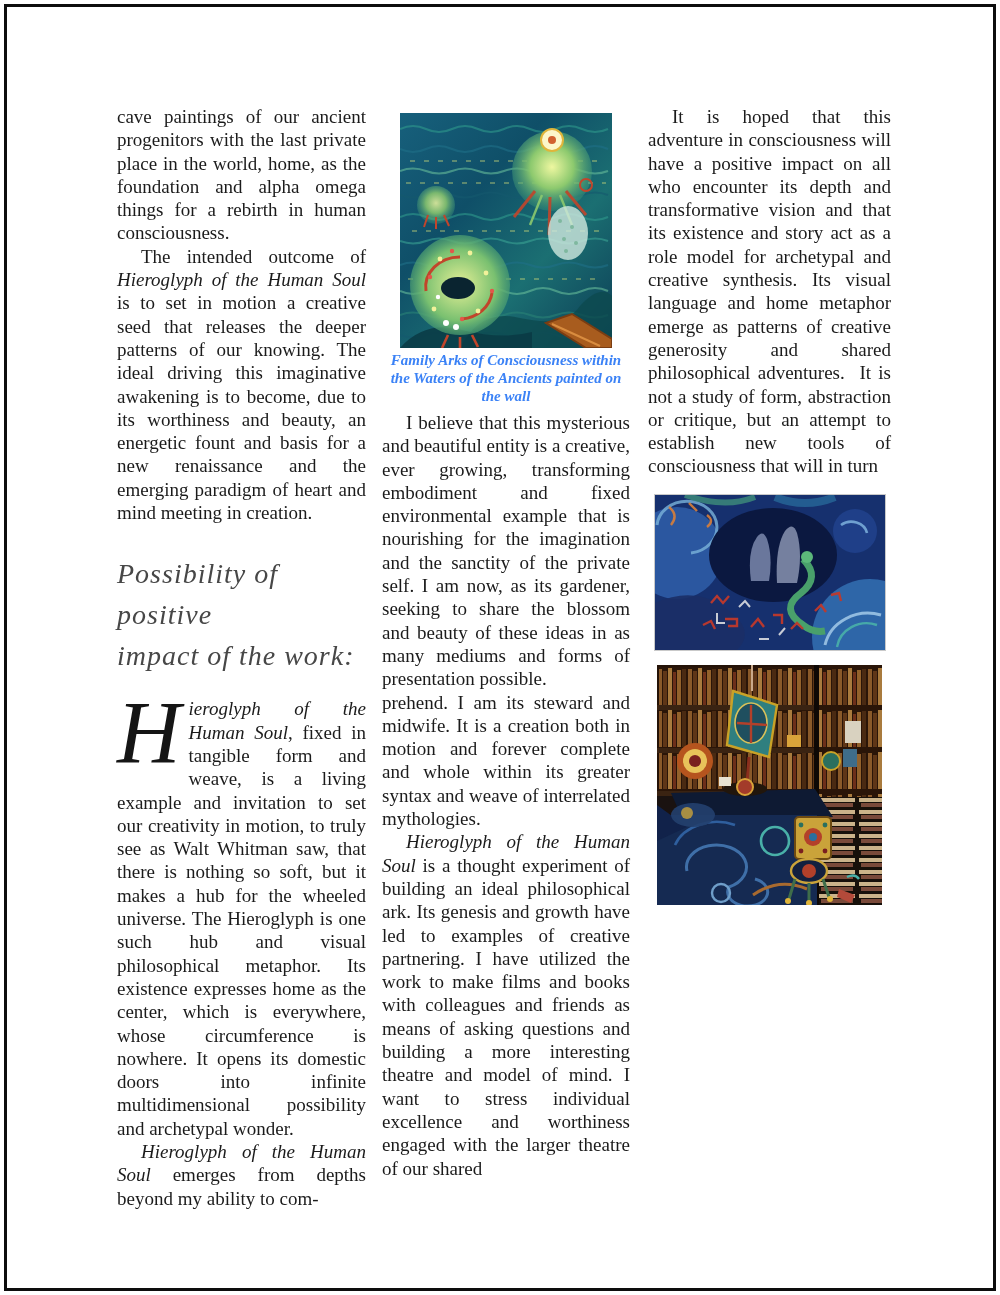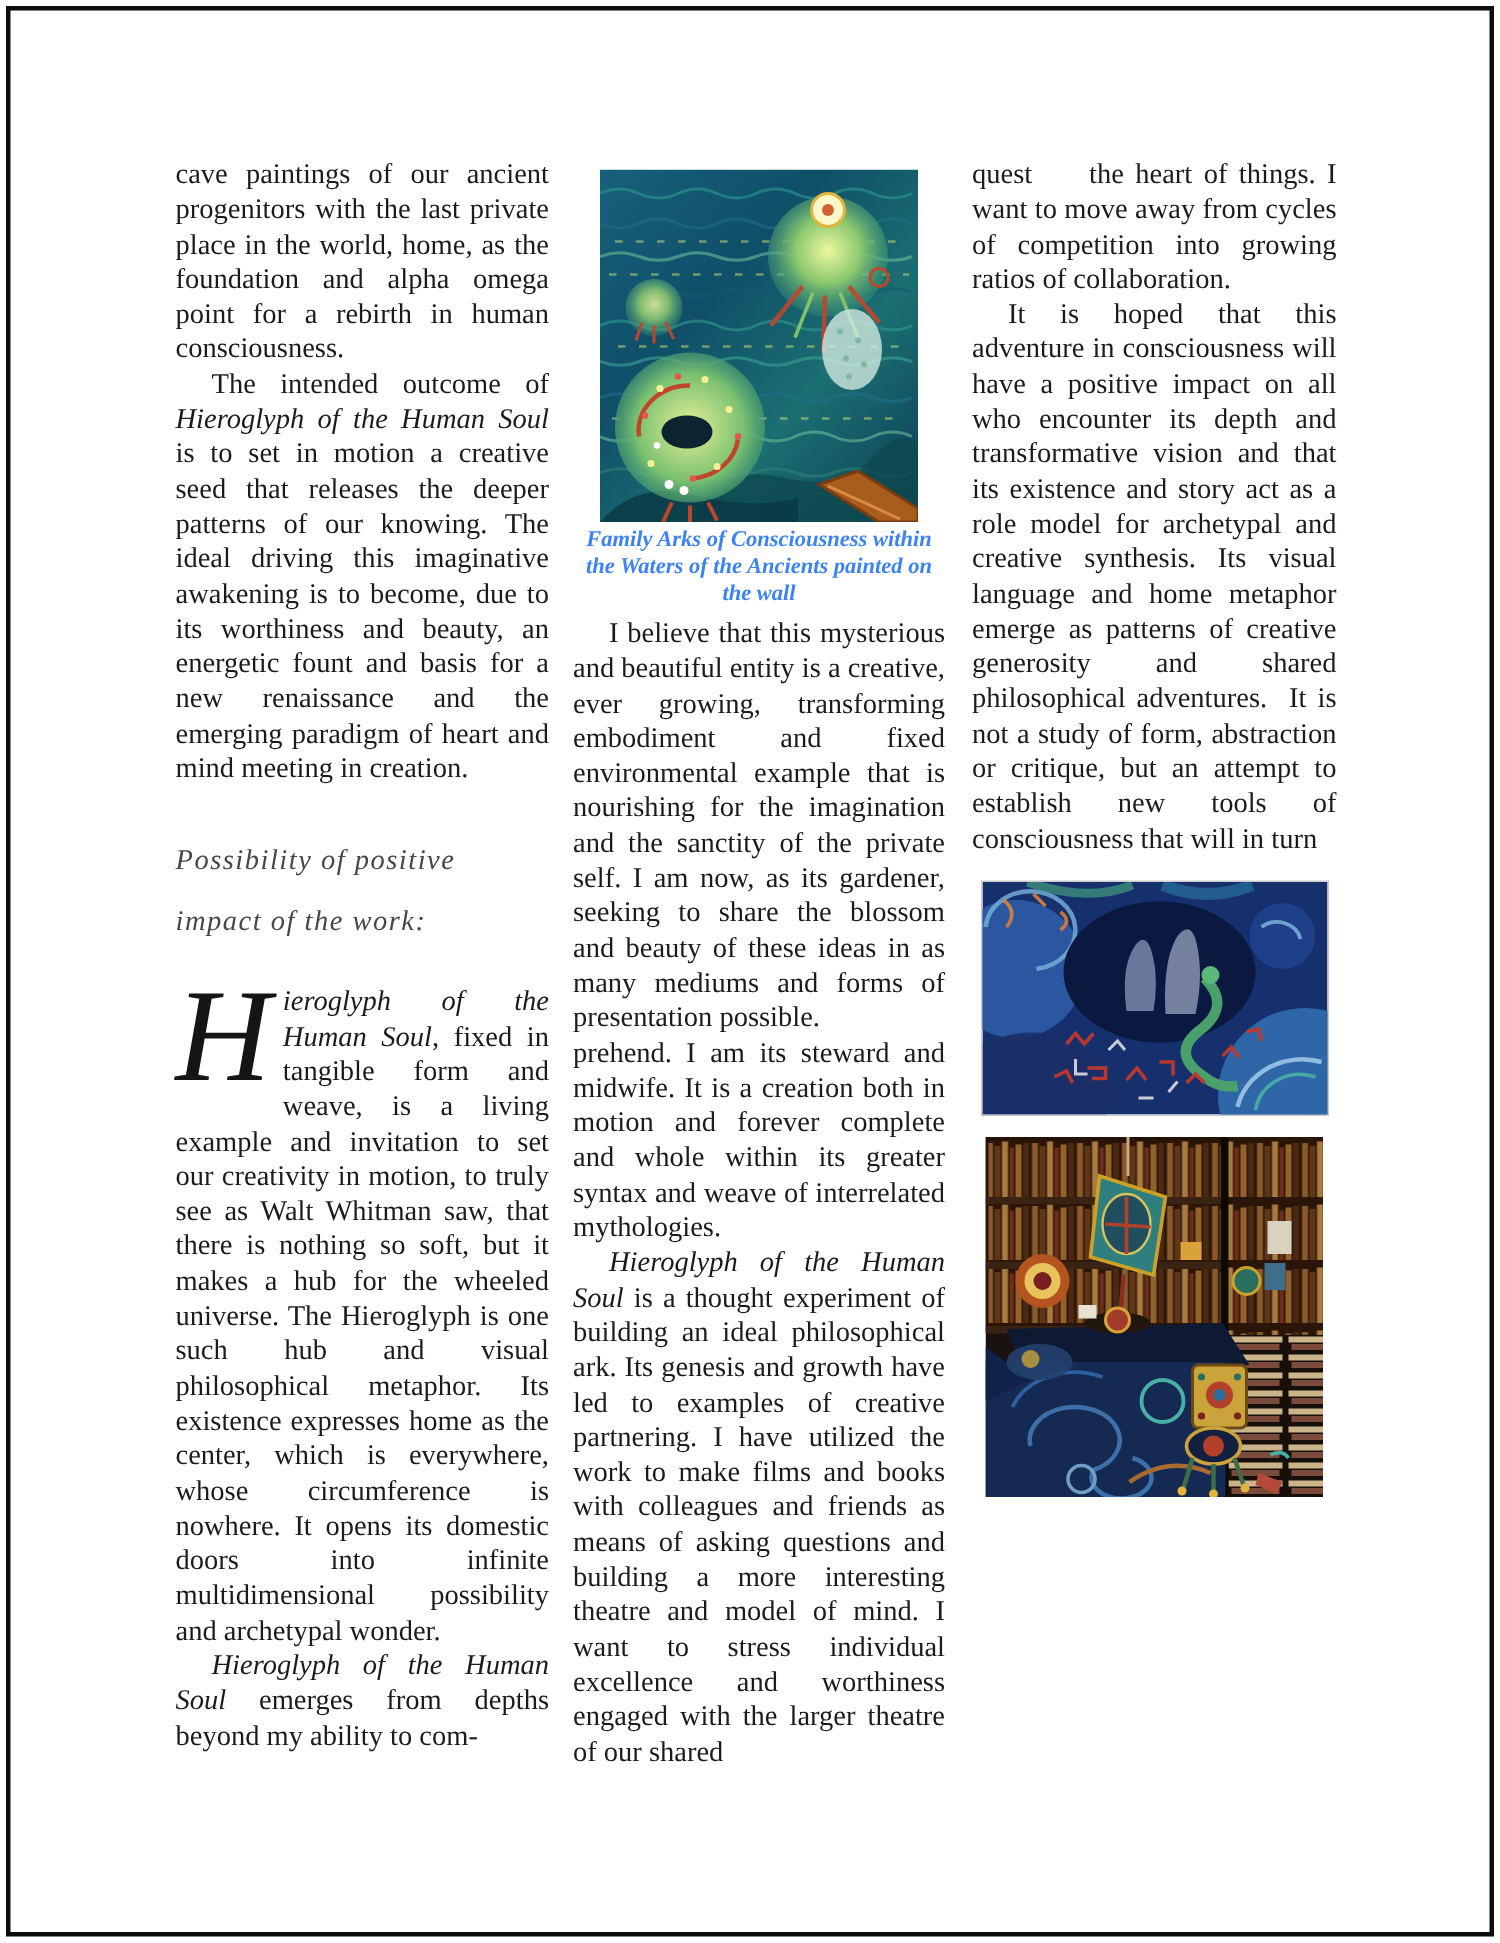--- a/index.html
+++ b/index.html
@@ -7,21 +7,21 @@
         font-family:"Liberation Serif","DejaVu Serif",serif;color:#1b1b1b;}
   .frame{position:absolute;left:4px;top:4px;right:4px;bottom:4px;border:3px solid #0d0d0d;pointer-events:none;}
   .col{position:absolute;top:105px;font-size:19px;line-height:23.3px;text-align:justify;}
   .col-left{left:117px;width:249px;}
   .col-mid{left:382px;width:248px;}
   .col-right{left:648px;width:243px;}
   p.body{margin:0;}
   p.body.indent{text-indent:24px;}
   p.body i{margin-top:32px;}
   .script-heading{font-family:cursive;font-style:italic;font-weight:300;color:#474747;
-        font-size:19px;line-height:41px;text-align:left;letter-spacing:1px;
+        font-size:28px;line-height:41px;text-align:left;letter-spacing:1px;
         margin:29px 0 21px 0;}
   .dropcap{float:left;font-style:italic;font-weight:400;font-size:88px;line-height:68px;
         padding:2px 8px 0 0;color:#151515;}
   figure{margin:0;padding:0;text-align:center;}
   .caption{font-size:15px;line-height:18px;font-weight:bold;font-style:italic;color:#3b82f6;
         text-align:center;margin:3px auto 0 auto;}
   .photo{display:block;margin:0 auto;}
   .fig-mid{margin:8px 0 6px 0;}
   .fig-mid .caption{max-width:234px;}
   .fig-watchers{margin:16px 0 8px 0;}
@@ -29,21 +29,21 @@
   .fig-room{margin:14px 0 0 0;}
   .mid-text-start{margin-top:7px;}
 </style>
 </head>
 <body>
 
 <div class="page">
   <div class="frame"></div>
 
   <div class="col col-left">
-    <p class="body">cave paintings of our ancient progenitors with the last private place in the world, home, as the foundation and alpha omega point for a rebirth in human consciousness.</p>
+    <p class="body">cave paintings of our ancient progenitors with the last private place in the world, home, as the foundation and alpha omega things for a rebirth in human consciousness.</p>
     <p class="body indent">The intended outcome of <i>Hieroglyph of the Human Soul</i> is to set in motion a creative seed that releases the deeper patterns of our knowing. The ideal driving this imaginative awakening is to become, due to its worthiness and beauty, an energetic fount and basis for a new renaissance and the emerging paradigm of heart and mind meeting in creation.</p>
     <div class="script-heading">
       <div>Possibility of positive</div>
       <div>impact of the work:</div>
     </div>
     <p class="body">
       <span class="dropcap">H</span><span><i>ieroglyph of the Human Soul</i>, fixed in tangible form and weave, is a living example and invitation to set our creativity in motion, to truly see as Walt Whitman saw, that there is nothing so soft, but it makes a hub for the wheeled universe. The Hieroglyph is one such hub and visual philosophical metaphor. Its existence expresses home as the center, which is everywhere, whose circumference is nowhere. It opens its domestic doors into infinite multidimensional possibility and archetypal wonder.</span>
     </p>
     <p class="body indent"><i>Hieroglyph of the Human Soul</i> emerges from depths beyond my ability to com-</p>
   </div>
@@ -152,21 +152,20 @@
         <path d="M152,211 L200,233" stroke="#d98c3f" stroke-width="2"></path>
       </svg>
       <figcaption class="caption">Family Arks of Consciousness within the Waters of the Ancients painted on the wall</figcaption>
     </figure>
     <p class="body indent">I believe that this mysterious and beautiful entity is a creative, ever growing, transforming embodiment and fixed environmental example that is nourishing for the imagination and the sanctity of the private self. I am now, as its gardener, seeking to share the blossom and beauty of these ideas in as many mediums and forms of presentation possible.</p>
     <p class="body mid-text-start">prehend. I am its steward and midwife. It is a creation both in motion and forever complete and whole within its greater syntax and weave of interrelated mythologies.</p>
     <p class="body indent"><i>Hieroglyph of the Human Soul</i> is a thought experiment of building an ideal philosophical ark. Its genesis and growth have led to examples of creative partnering. I have utilized the work to make films and books with colleagues and friends as means of asking questions and building a more interesting theatre and model of mind. I want to stress individual excellence and worthiness engaged with the larger theatre of our shared</p>
   </div>
 
   <div class="col col-right">
-    <p class="body">quest &nbsp;&nbsp;&nbsp; the heart of things. I want to move away from cycles of competition into growing ratios of collaboration.</p>
     <p class="body indent">It is hoped that this adventure in consciousness will have a positive impact on all who encounter its depth and transformative vision and that its existence and story act as a role model for archetypal and creative synthesis. Its visual language and home metaphor emerge as patterns of creative generosity and shared philosophical adventures.&nbsp; It is not a study of form, abstraction or critique, but an attempt to establish new tools of consciousness that will in turn</p>
     <figure class="fig-watchers">
       <svg class="photo" width="230" height="155" viewBox="0 0 230 155" xmlns="http://www.w3.org/2000/svg">
         <rect width="230" height="155" fill="#16306e"></rect>
         <circle cx="22" cy="58" r="46" fill="#2b57a0"></circle>
         <path d="M2,30 a30,26 0 1 1 34,28" fill="none" stroke="#7ab3d9" stroke-width="3" opacity="0.8"></path>
         <path d="M30,0 q40,14 70,2" stroke="#3f8f7a" stroke-width="6" fill="none" opacity="0.8"></path>
         <path d="M120,2 q30,12 60,0" stroke="#2a6f9e" stroke-width="8" fill="none" opacity="0.7"></path>
         <circle cx="215" cy="142" r="58" fill="#2e66a8"></circle>
         <path d="M170,150 a44,40 0 0 1 56,-30" fill="none" stroke="#9cc4e4" stroke-width="3" opacity="0.9"></path>

